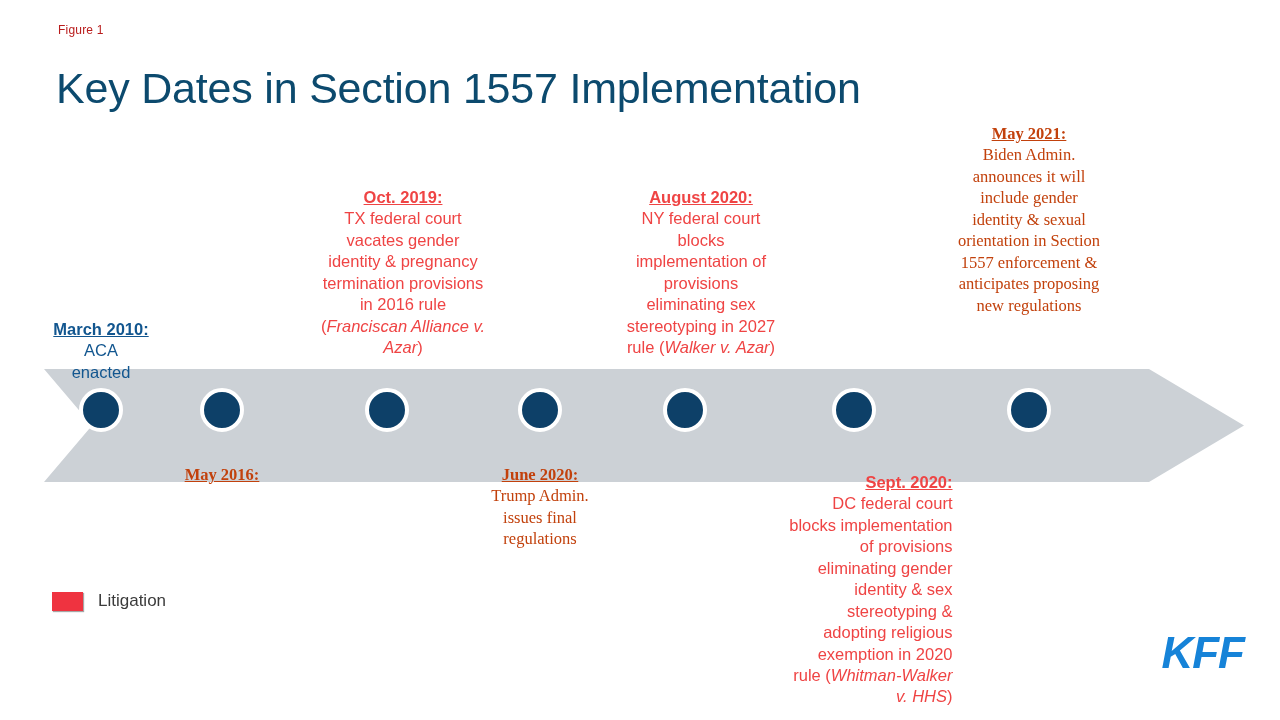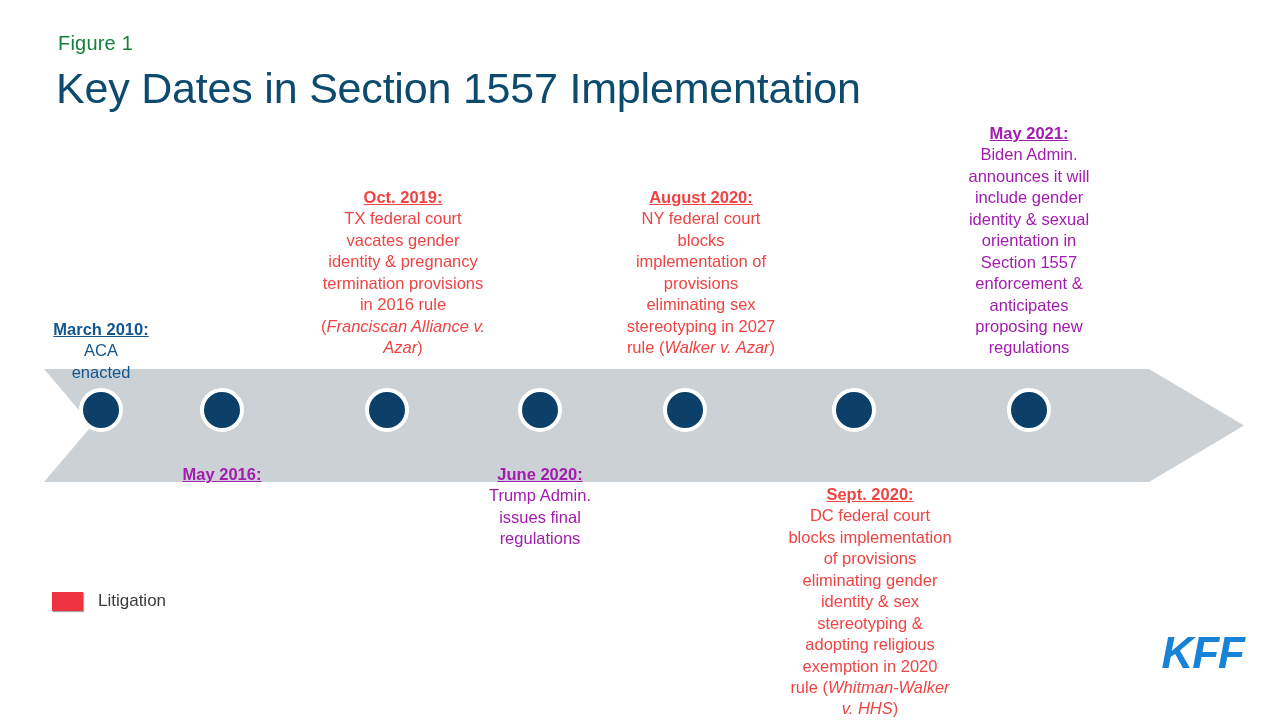--- a/index.html
+++ b/index.html
@@ -13,23 +13,23 @@
     position: relative;
     overflow: hidden;
     font-family: "Liberation Sans", sans-serif;
     color: #222222;
   }
 
   
   .figure-label {
     position: absolute;
     left: 58px;
-    top: 32px;
-    font-size: 20px;
-    color: #15803d;
+    top: 23px;
+    font-size: 12px;
+    color: #b91c1c;
     letter-spacing: 0.2px;
   }
   .page-title {
     position: absolute;
     left: 56px;
     top: 64px;
     font-size: 43px;
     color: #0c4a6e;
     letter-spacing: -0.2px;
     white-space: nowrap;
@@ -68,21 +68,21 @@
   .event.above { }
   .event.below { }
   .event .date {
     font-weight: bold;
     text-decoration: underline;
     display: block;
   }
   .event .case { font-style: italic; }
 
   .legislation { color: #12568f; margin-top: 24px; }
-  .regulation  { color: #a21caf; }
+  .regulation  { color: #c2410c; font-family: Liberation Serif, serif; }
   .litigation  { color: #ef4444; margin-left: 16px; }
 
   
   .legend {
     position: absolute;
     left: 52px;
     top: 586px;
   }
   .legend-row {
     display: flex;
@@ -137,21 +137,21 @@
     <div class="node" style="left: 854px;"></div>
     <div class="node" style="left: 1029px;"></div>
   </div>
 
 <div id="events">
     <div class="event above legislation" style="left: 101px; width: 96px; top: 295px;"><span class="date">March 2010:</span><span>ACA enacted</span></div>
     <div class="event below regulation" style="left: 222px; width: 128px; top: 464px;"><span class="date">May 2016:</span></div>
     <div class="event above litigation" style="left: 387px; width: 165px; top: 187px;"><span class="date">Oct. 2019:</span><span>TX federal court vacates gender identity &amp; pregnancy termination provisions in 2016 rule (</span><span class="case">Franciscan Alliance v. Azar</span><span>)</span></div>
     <div class="event below regulation" style="left: 540px; width: 128px; top: 464px;"><span class="date">June 2020:</span><span>Trump Admin. issues final regulations</span></div>
     <div class="event above litigation" style="left: 685px; width: 150px; top: 187px;"><span class="date">August 2020:</span><span>NY federal court blocks implementation of provisions eliminating sex stereotyping in 2027 rule (</span><span class="case">Walker v. Azar</span><span>)</span></div>
-    <div class="event below litigation" style="left: 854px; width: 165px; top: 484px;"><span class="date">Sept. 2020:</span><span>DC federal court blocks implementation of provisions eliminating gender identity &amp; sex stereotyping &amp; adopting religious exemption in 2020 rule (</span><span class="case">Whitman-Walker v. HHS</span><span>)</span></div>
+    <div class="event below litigation" style="left: 854px; width: 165px; top: 472px; text-align: right;"><span class="date">Sept. 2020:</span><span>DC federal court blocks implementation of provisions eliminating gender identity &amp; sex stereotyping &amp; adopting religious exemption in 2020 rule (</span><span class="case">Whitman-Walker v. HHS</span><span>)</span></div>
     <div class="event above regulation" style="left: 1029px; width: 150px; top: 123px;"><span class="date">May 2021:</span><span>Biden Admin. announces it will include gender identity &amp; sexual orientation in Section 1557 enforcement &amp; anticipates proposing new regulations</span></div>
   </div>
 
 <div class="legend">
   <div class="legend-row">
     <span class="swatch" style="background:#ef3340"></span>
     <span class="legend-text">Litigation</span>
   </div>
 </div>
 

